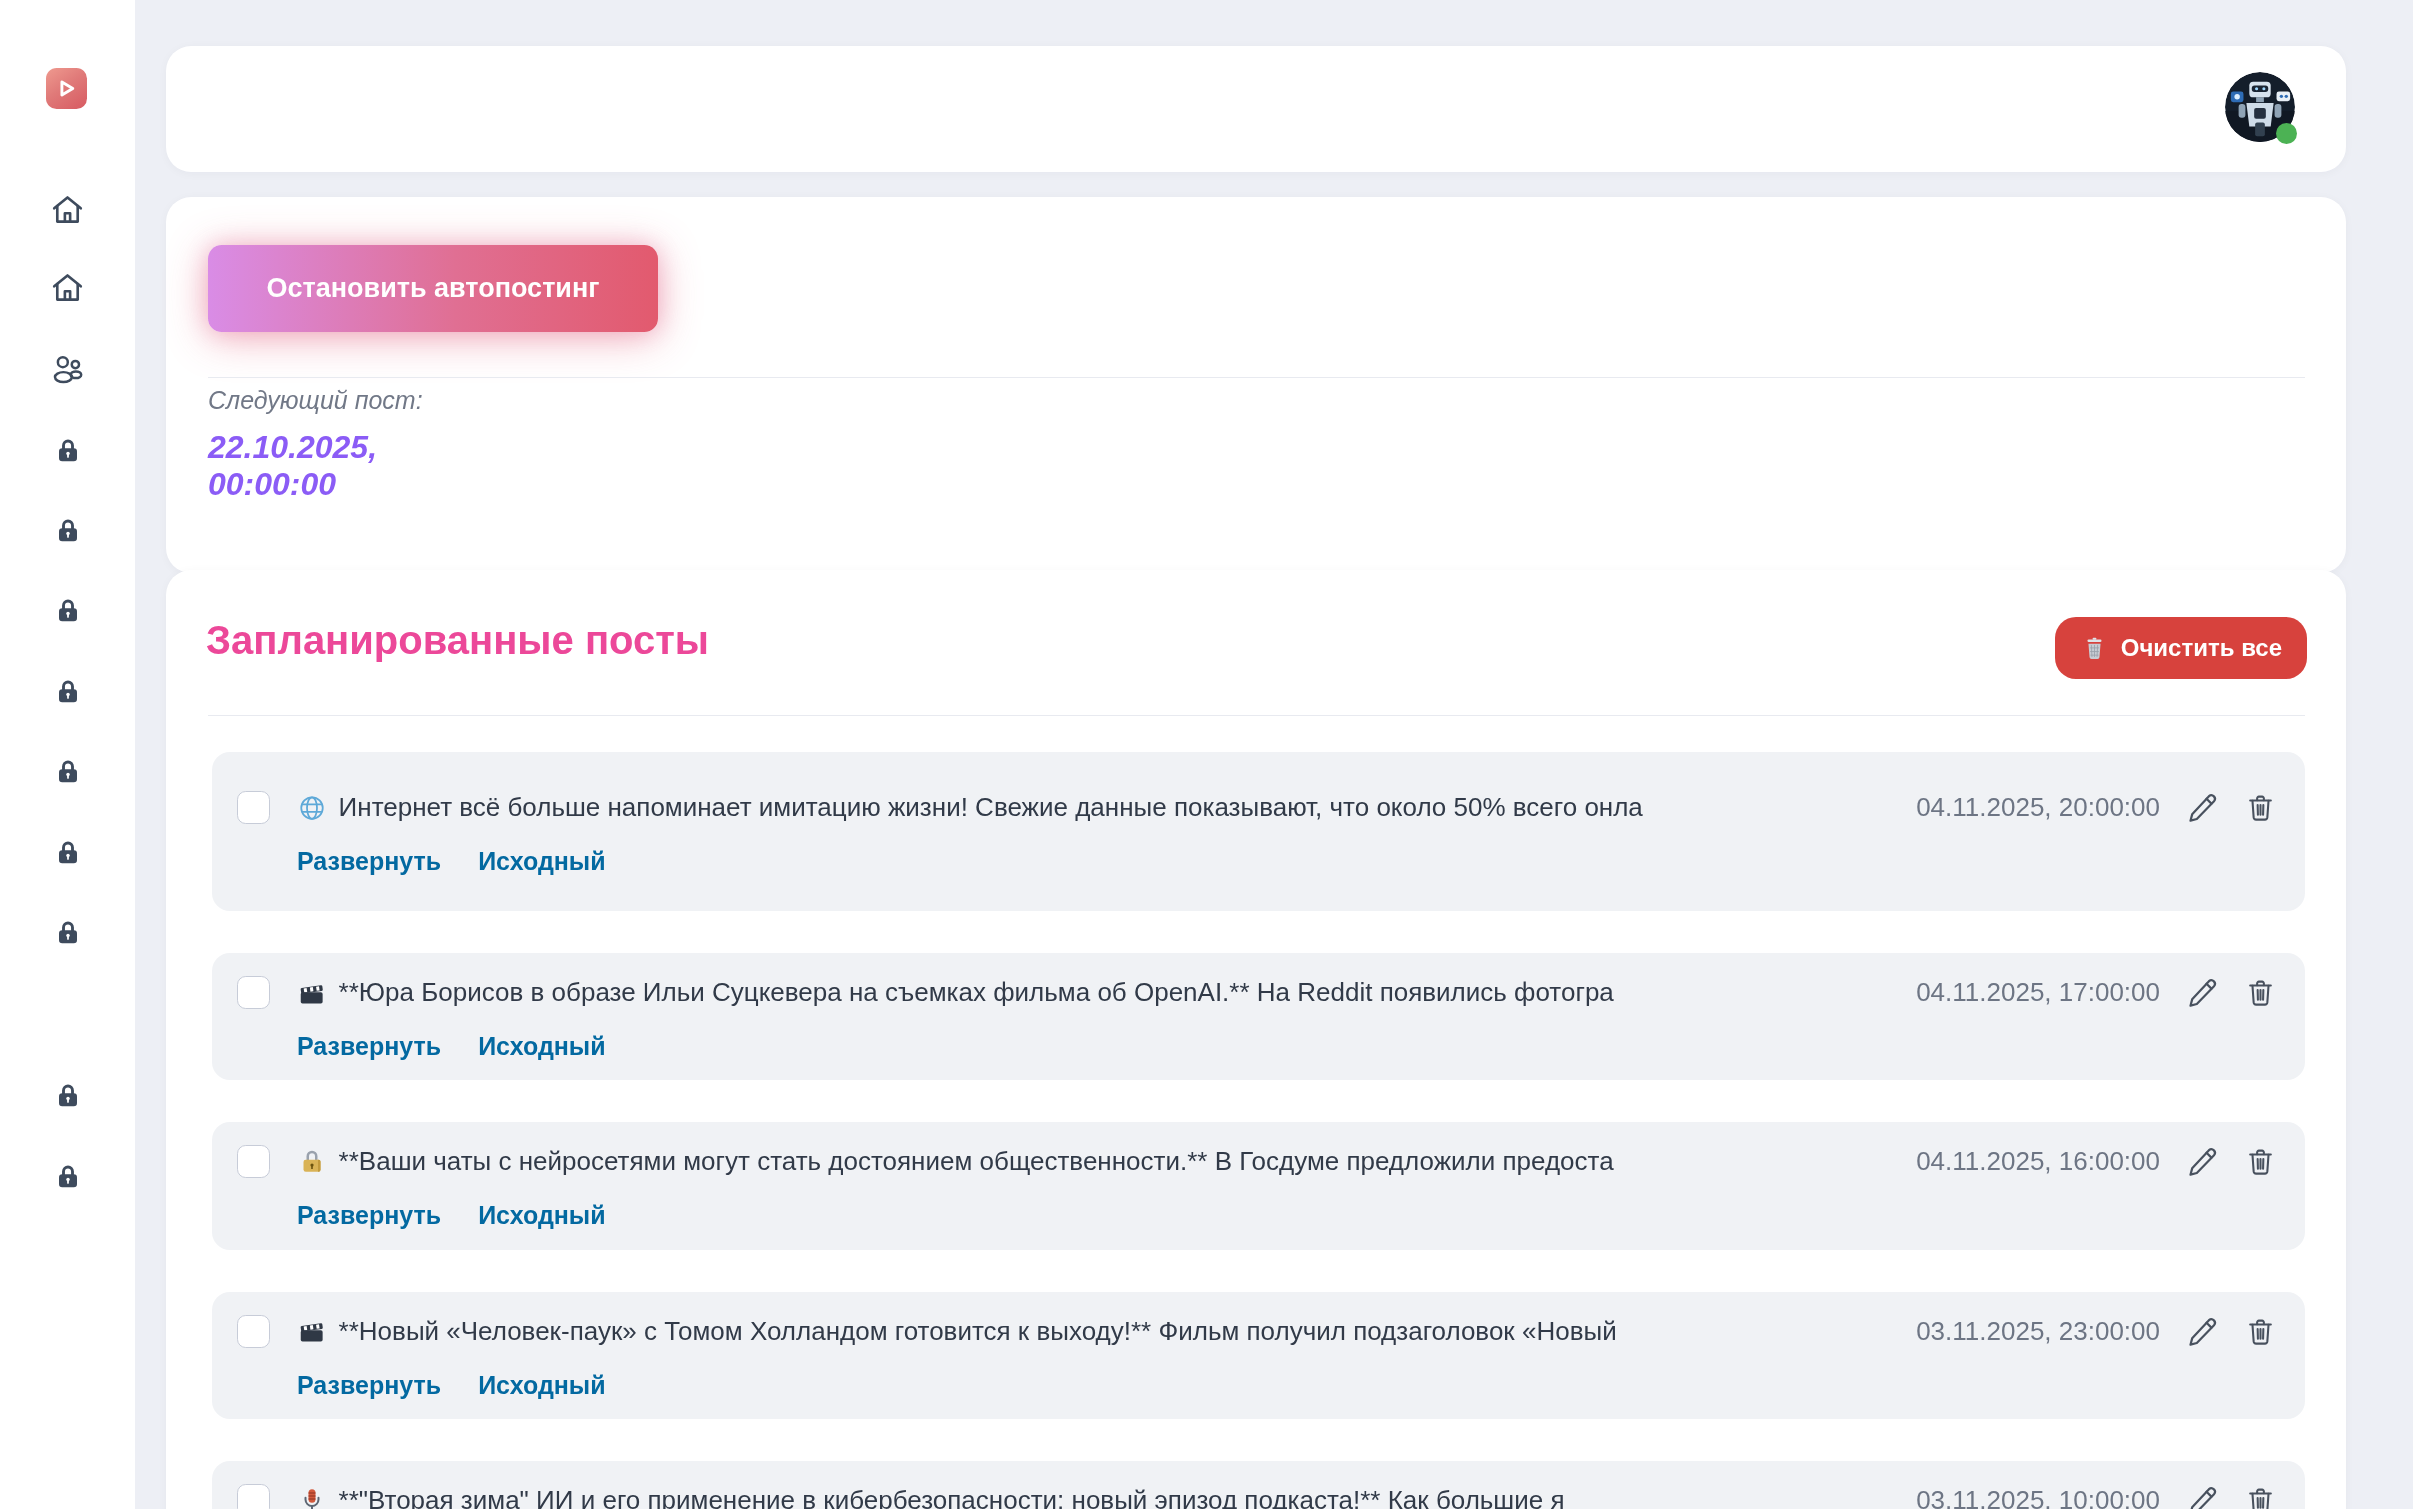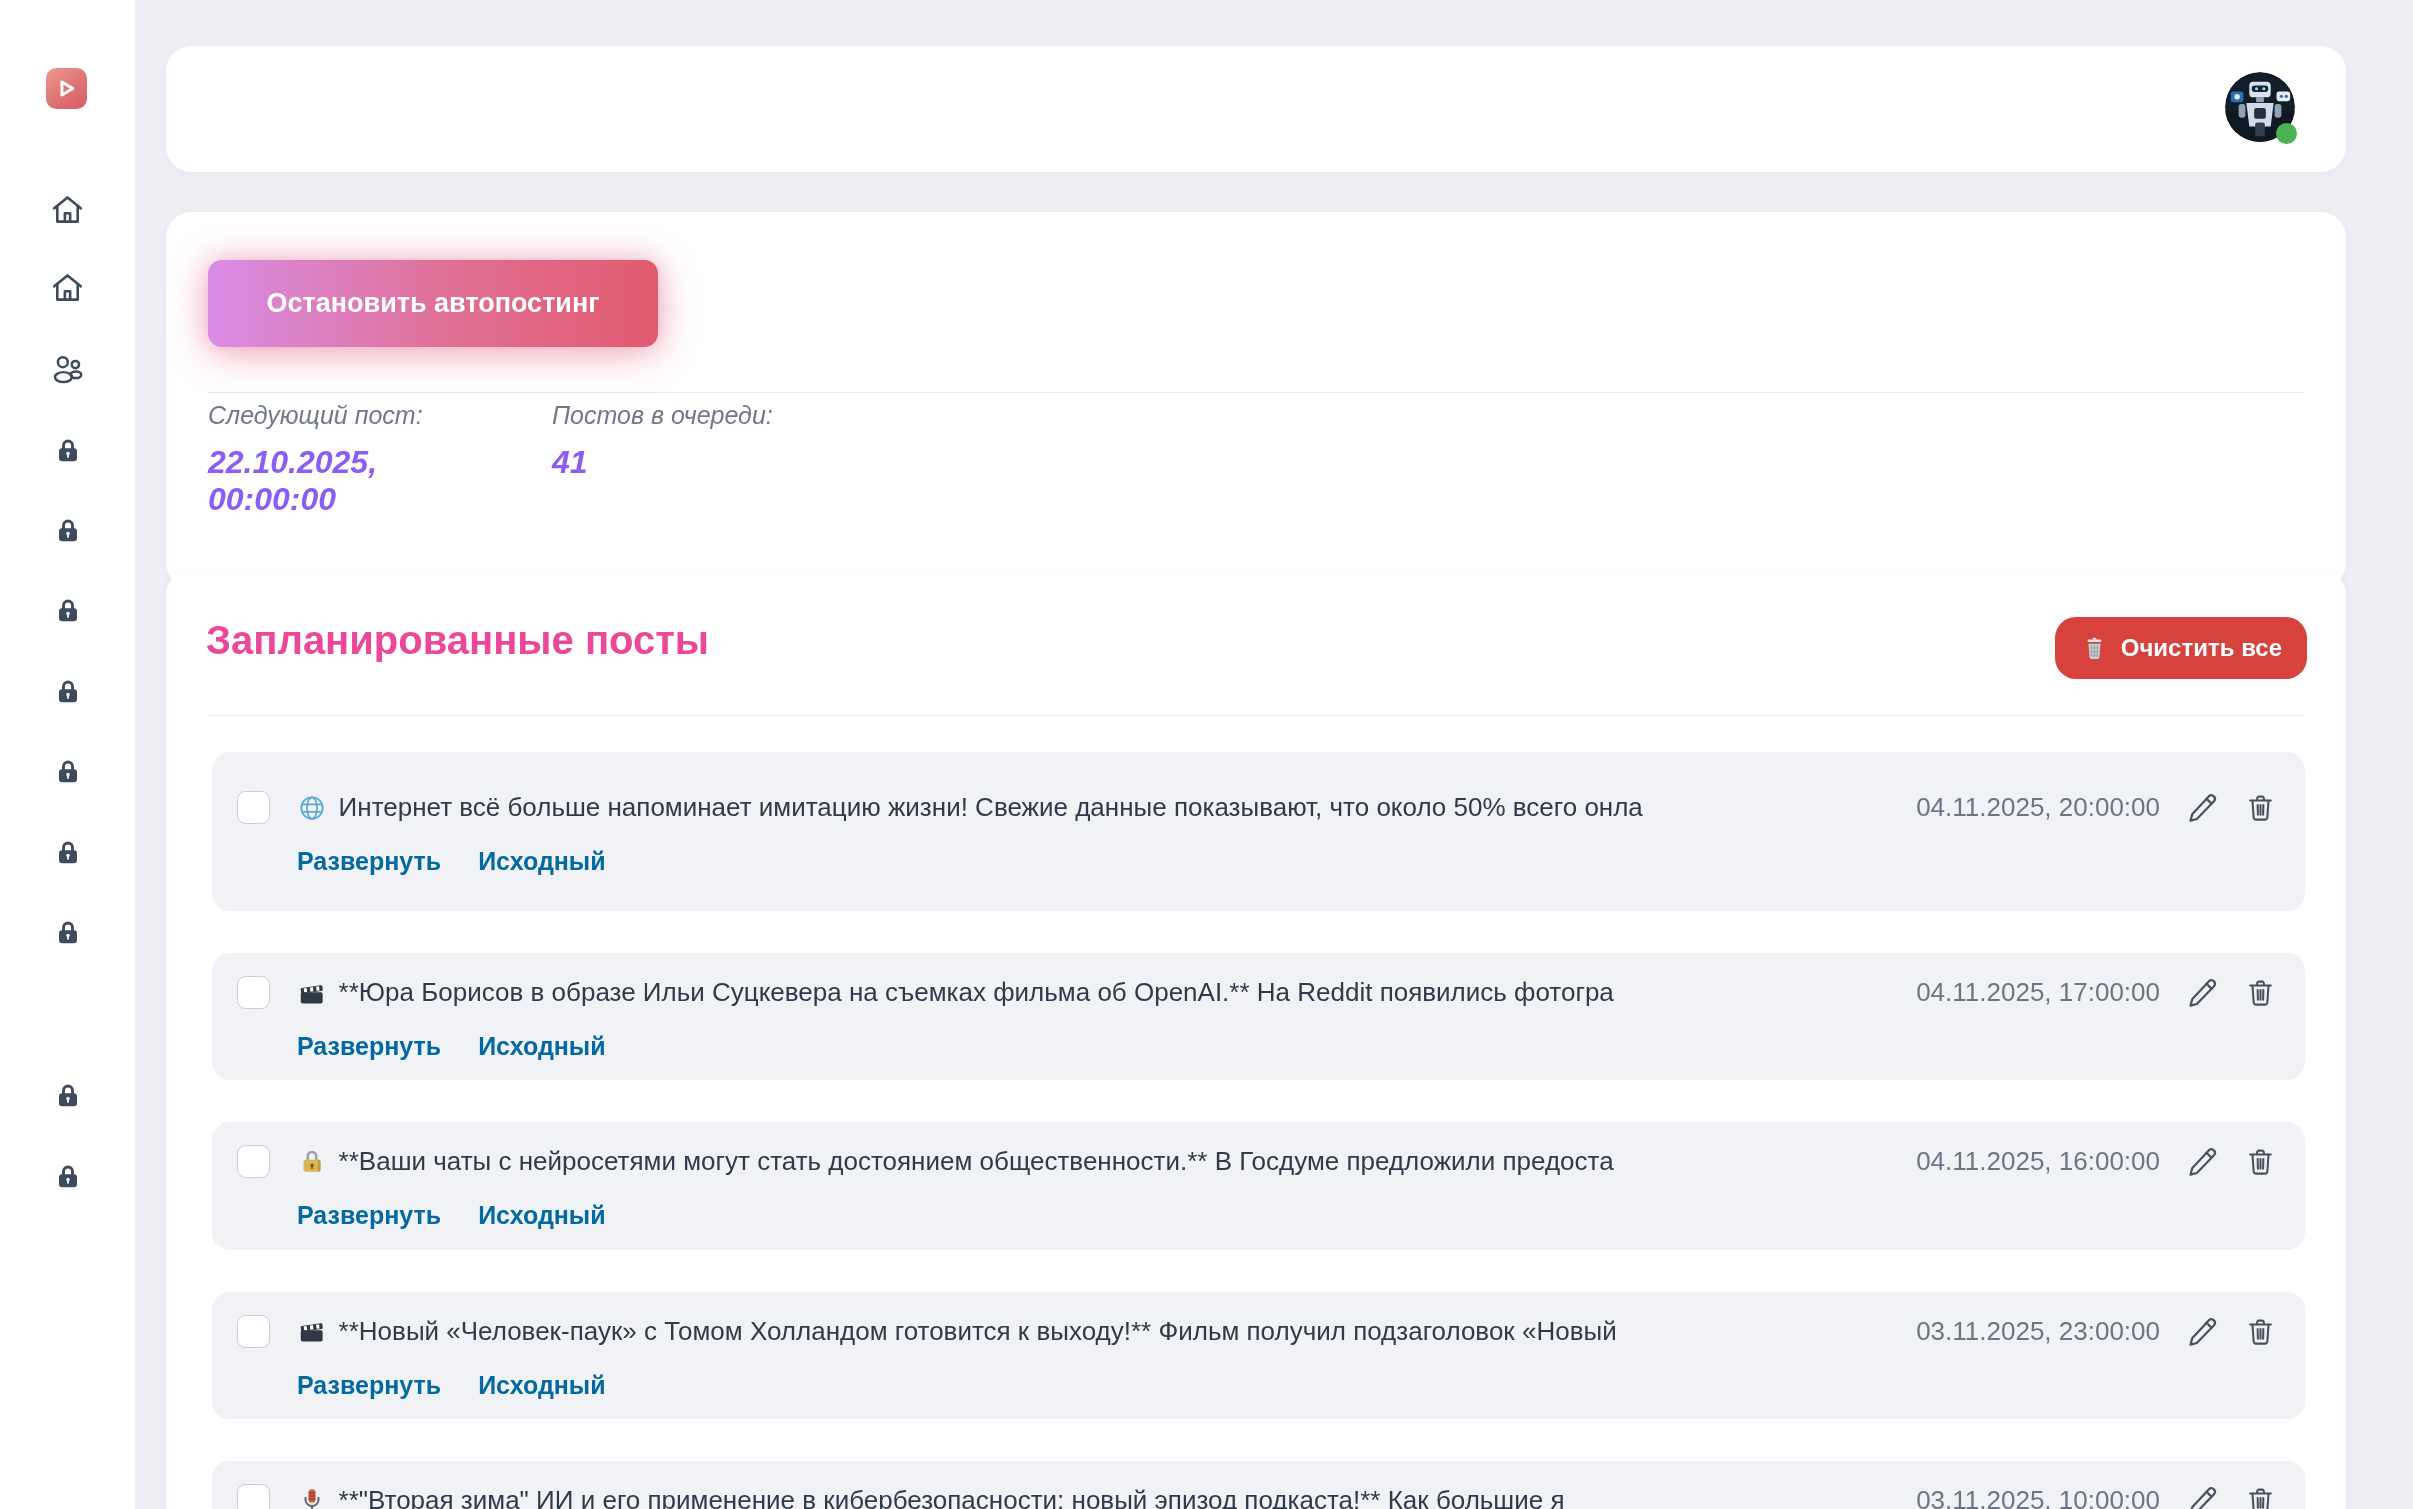--- a/index.html
+++ b/index.html
@@ -13,21 +13,21 @@
         display:flex;align-items:center;justify-content:center;cursor:pointer;}
   .logo svg{width:29px;height:29px;}
   .nav-item{position:absolute;left:48px;width:39px;height:39px;display:flex;align-items:center;justify-content:center;cursor:pointer;}
   .nav-item svg{width:35px;height:35px;}
   .nav-item.lock svg{width:30px;height:30px;}
 
   
   .card{position:absolute;left:166px;width:2180px;background:#ffffff;border-radius:25px;
         box-shadow:0 1.9px 9.7px rgba(25,35,60,0.035);}
   .topbar{top:46px;height:126px;}
-  .autopost-card{top:212px;height:376px;}
+  .autopost-card{top:197px;height:376px;}
   .posts-card{top:570px;height:975px;}
 
   
   .avatar-wrap{position:absolute;right:51px;top:26px;width:70px;height:70px;border-radius:50%;cursor:pointer;}
   .avatar-wrap svg{width:70px;height:70px;display:block;}
   .status-dot{position:absolute;right:-1.9px;bottom:-1.9px;width:21px;height:21px;border-radius:50%;background:#4cb254;}
 
   
   .stop-btn{position:absolute;left:42px;top:48px;width:450px;height:87px;border:none;border-radius:13.5px;
         background:linear-gradient(90deg,#d98ce6 0%,#e06f93 55%,#e25a6e 100%);
@@ -169,24 +169,20 @@
   </header>
 
   <section class="card autopost-card">
     <button class="stop-btn">Остановить автопостинг</button>
     <div class="divider div-1"></div>
     <div class="stats">
       <div class="stat">
         <div class="stat-label">Следующий пост:</div>
         <div class="stat-value">22.10.2025, 00:00:00</div>
       </div>
-      <div class="stat">
-        <div class="stat-label">Постов в очереди:</div>
-        <div class="stat-value">41</div>
-      </div>
     </div>
   </section>
 
   <section class="card posts-card">
     <h2 class="posts-title">Запланированные посты</h2>
     <button class="clear-btn">
       <svg viewBox="0 0 24 24">
           <use href="#sym-trash-basket"></use>
         </svg>
       <span>Очистить все</span>

